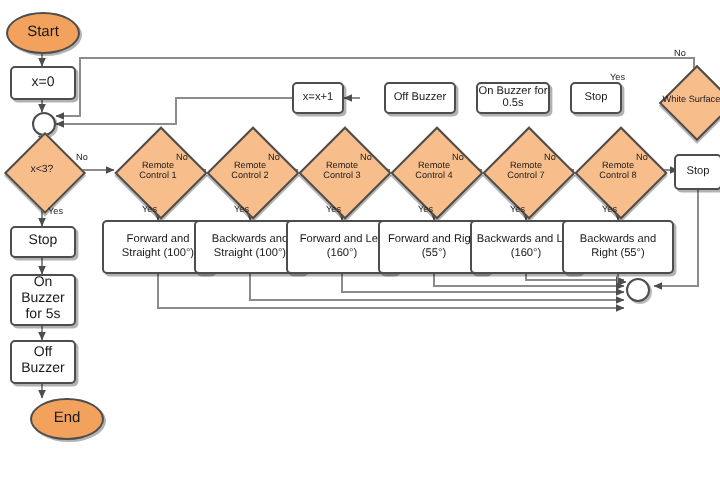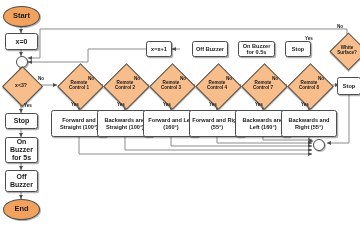--- a/index.html
+++ b/index.html
@@ -1,18 +1,18 @@
 <!DOCTYPE html>
 <html><head>
 <meta charset="utf-8">
 <style>
   html,body{margin:0;padding:0;}
   body{width:360px;height:228px;background:#ffffff;
        font-family:"Liberation Sans", sans-serif;overflow:hidden;}
-  #stage{position:relative;width:360px;height:228px;font-weight:bold;}
+  #stage{position:relative;width:360px;height:228px;}
   svg.wires{position:absolute;left:0;top:0;width:360px;height:228px;overflow:visible;}
 
   .node{position:absolute;box-sizing:border-box;display:flex;align-items:center;
         justify-content:center;text-align:center;color:#1a1a1a;
         line-height:1.12;}
   .term{background:#f2a25c;border:1px solid #4d4d4d;border-radius:50%;
         font-size:7.5px;box-shadow:1px 1px 0 rgba(0,0,0,.30);}
   .proc{background:#ffffff;border:1px solid #4d4d4d;border-radius:2.5px;
         font-size:5.6px;box-shadow:1.2px 1.2px 0 rgba(0,0,0,.30);}
   .proc.big{font-size:7px;}
@@ -112,21 +112,21 @@
   </div>
 
   <div class="node proc big" style="left:5px;top:137px;width:33px;height:26px;padding:1px;">
     <span>On Buzzer for 5s</span>
   </div>
 
   <div class="node proc big" style="left:5px;top:170px;width:33px;height:22px;">
     <span>Off Buzzer</span>
   </div>
 
-  <div class="node term" style="left:3px;top:199px;width:37px;height:21px;">
+  <div class="node term" style="left:15px;top:199px;width:37px;height:21px;">
     <span>End</span>
   </div>
 
   <div class="node proc" style="left:146px;top:41px;width:26px;height:16px;">
     <span>x=x+1</span>
   </div>
 
   <div class="node proc" style="left:192px;top:41px;width:36px;height:16px;">
     <span>Off Buzzer</span>
   </div>

